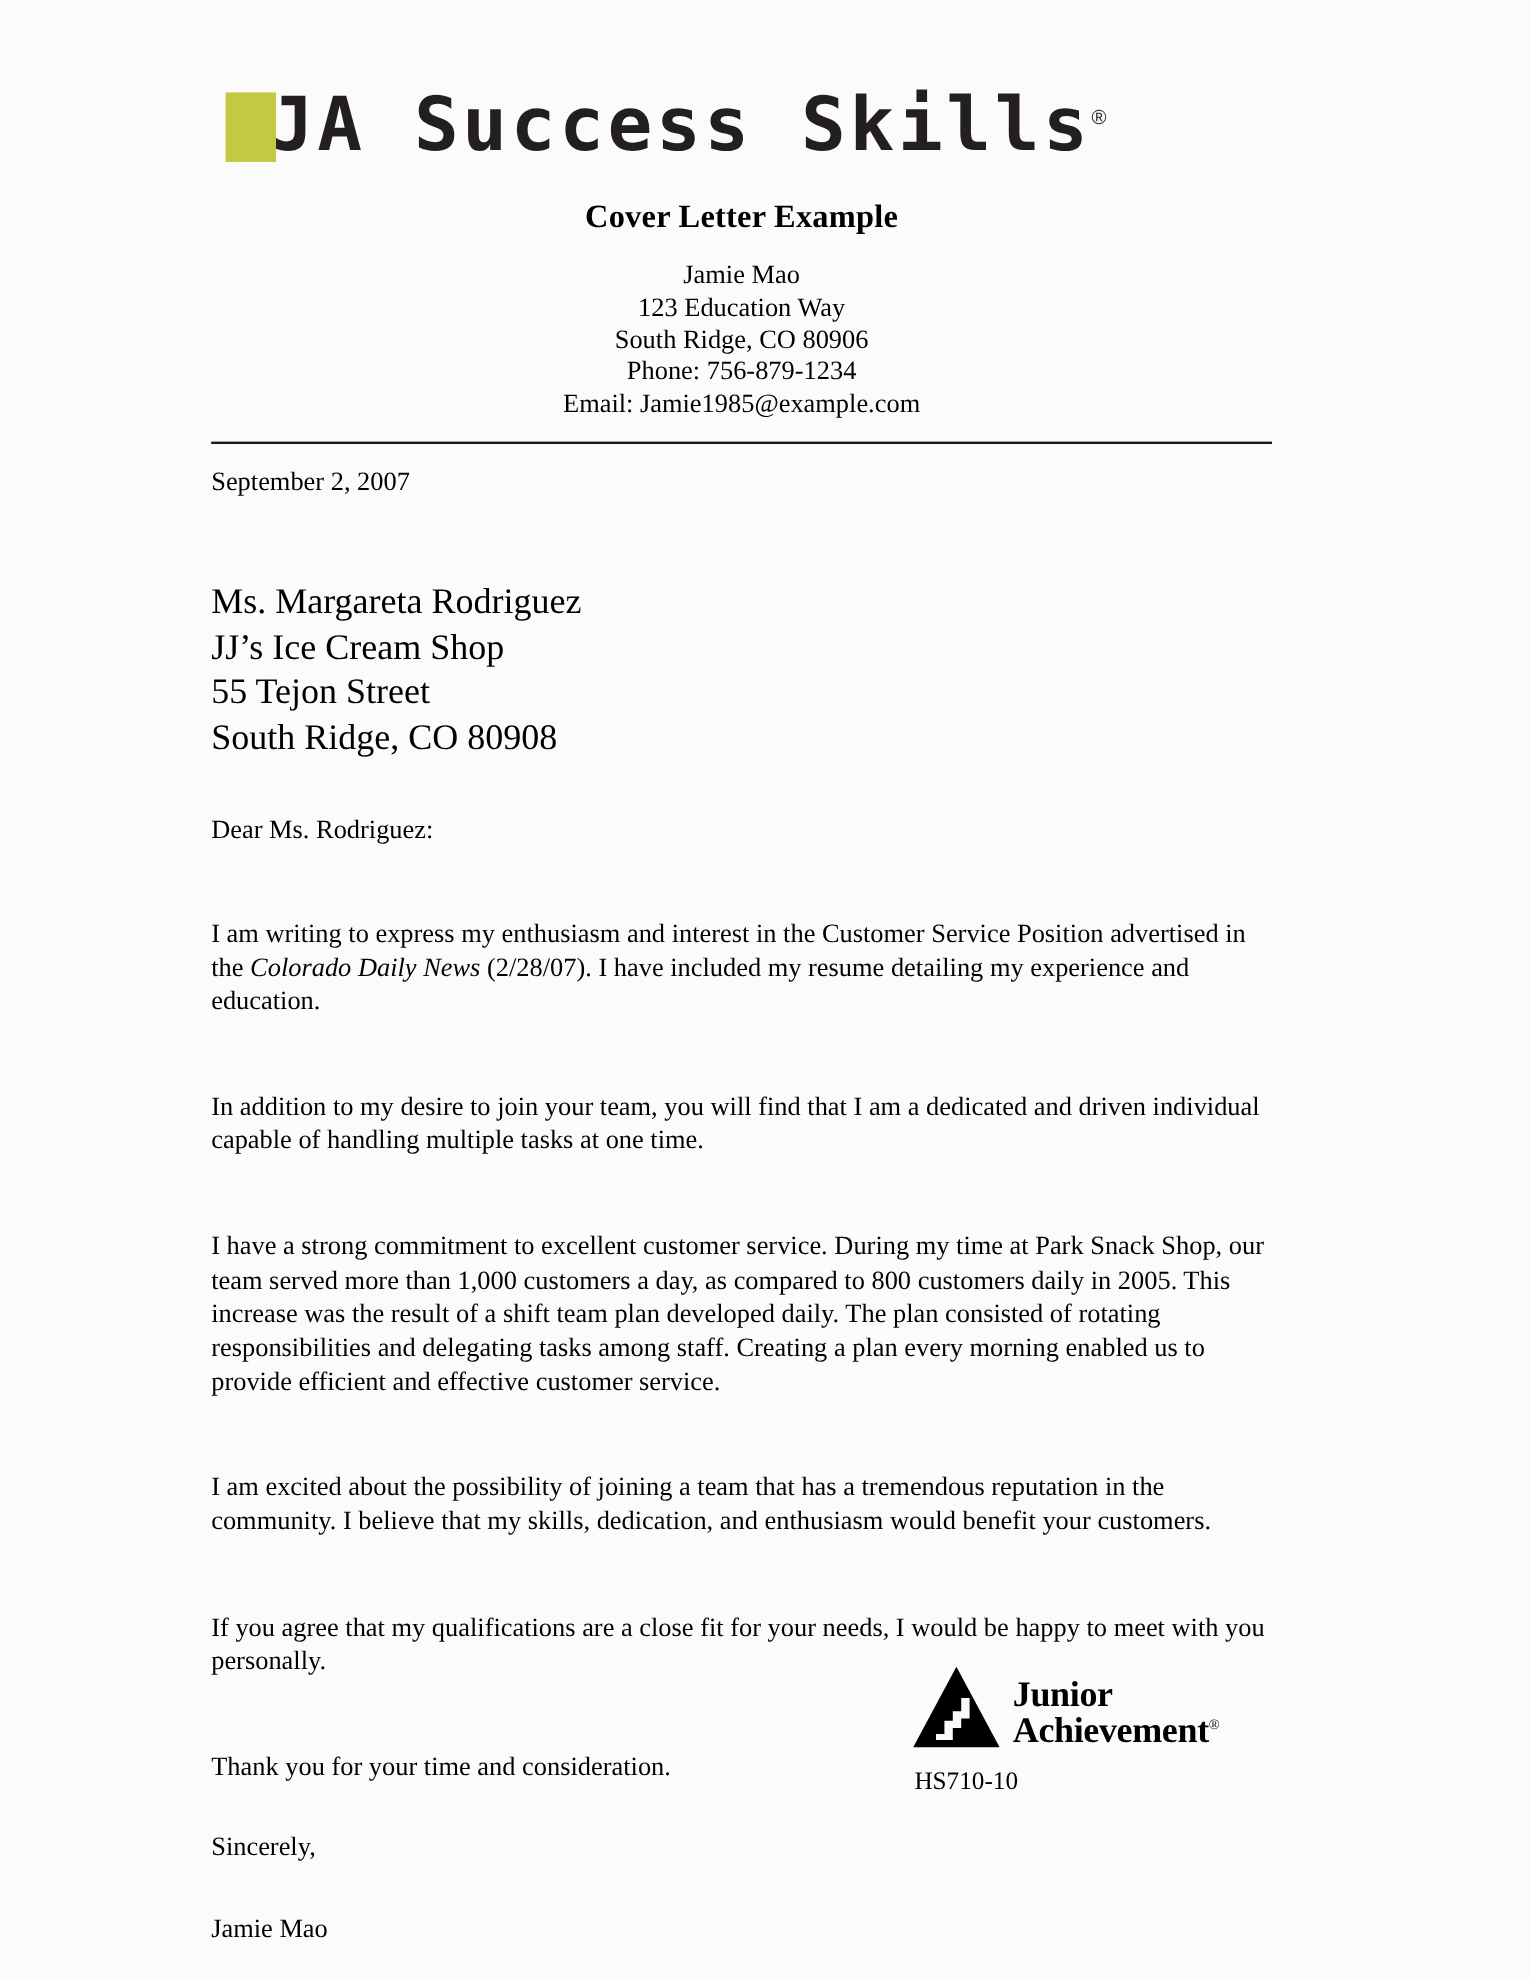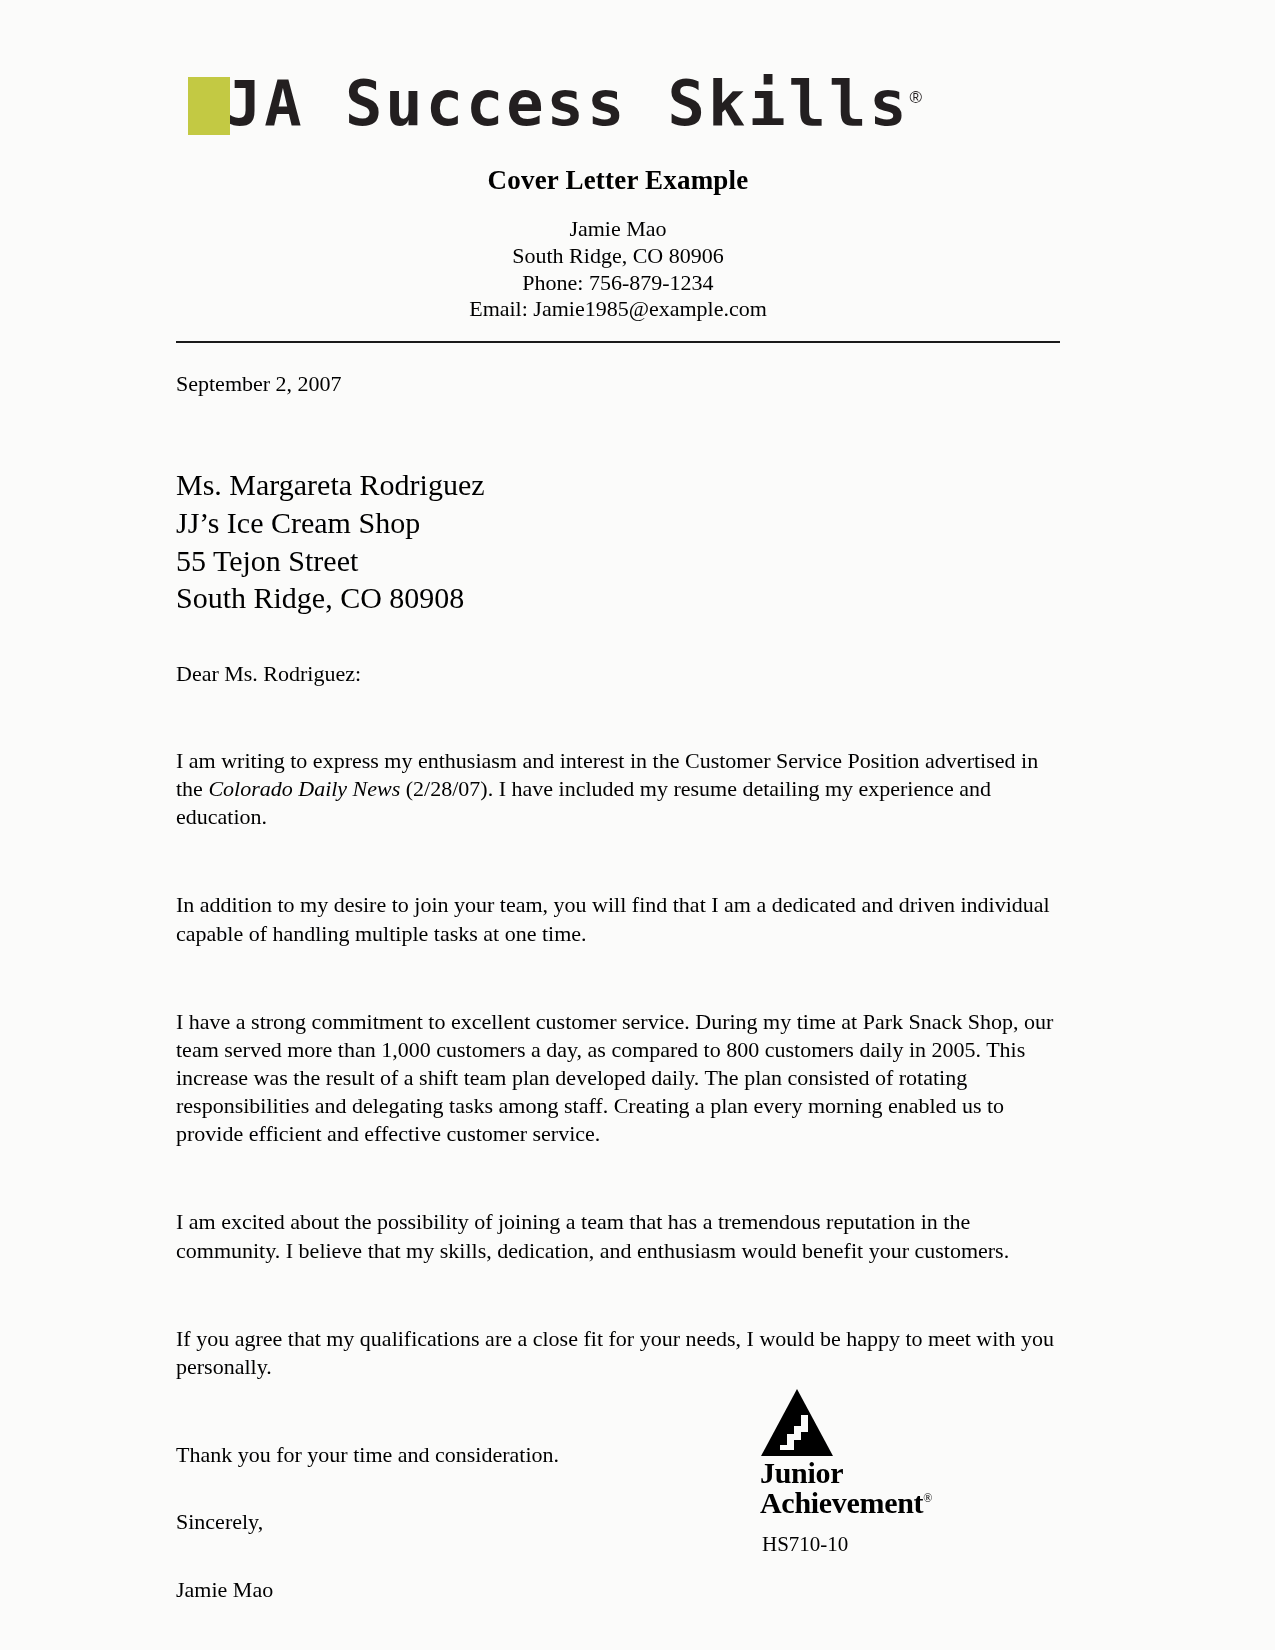--- a/index.html
+++ b/index.html
@@ -88,21 +88,21 @@
 
   .hrule {
     border: none;
     border-top: 2px solid #1a1a1a;
     margin: 18px 0 0 0;
     width: 100%;
   }
 
   .date-line {
     font-size: 22px;
-    margin-top: 28px;
+    margin-top: 18px;
   }
   .recipient-block {
     font-size: 30px;
     line-height: 1.255;
     margin-top: 69px;
   }
   .salutation {
     font-size: 22px;
     margin-top: 44px;
   }
@@ -125,22 +125,21 @@
 
   
   .footer {
     position: absolute;
     left: 760px;
     top: 1388px;
     width: 300px;
   }
   .logo-row {
     display: flex;
-    align-items: flex-start;
-    flex-direction: column;
+    align-items: flex-end;
   }
   .logo-mark {
     width: 74px;
     height: 70px;
     flex: none;
     margin-right: 10px;
   }
   .logo-words {
     font-family: "Liberation Serif", "DejaVu Serif", serif;
     font-size: 30px;
@@ -170,20 +169,21 @@
       <div class="masthead-square"></div>
       <div class="masthead-text"><span>JA Success Skills</span><span class="masthead-reg">®</span></div>
     </div>
 
     <div class="letter">
 
       <h1 class="doc-title">Cover Letter Example</h1>
 
       <div class="sender-block">
         <div>Jamie Mao</div>
+        <div>123 Education Way</div>
         <div>South Ridge, CO 80906</div>
         <div>Phone: 756-879-1234</div>
         <div>Email: Jamie1985@example.com</div>
       </div>
 
       <hr class="hrule">
 
       <div class="date-line">September 2, 2007</div>
 
       <div class="recipient-block">

